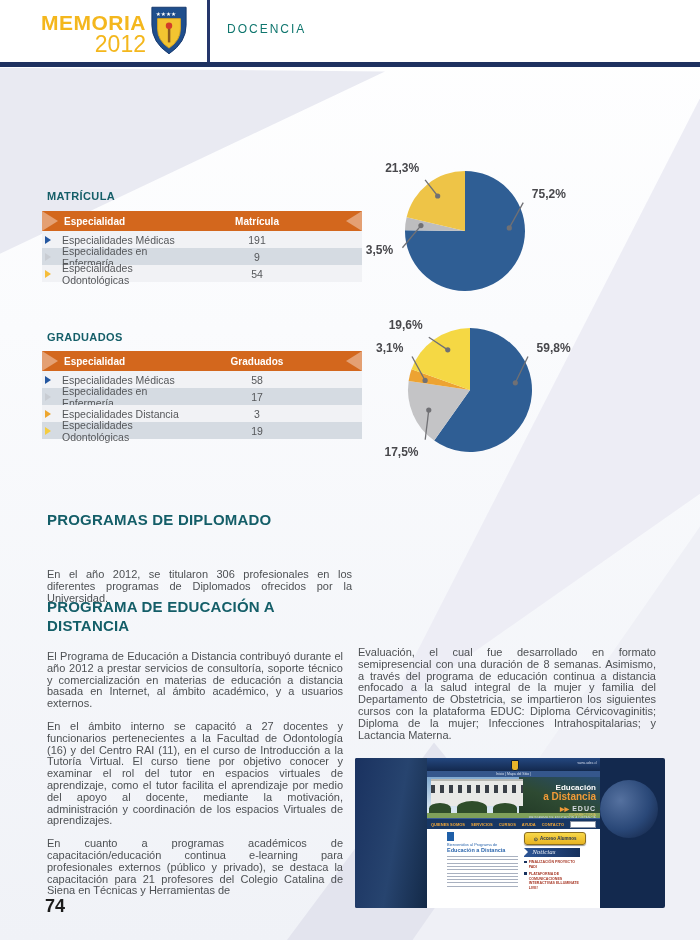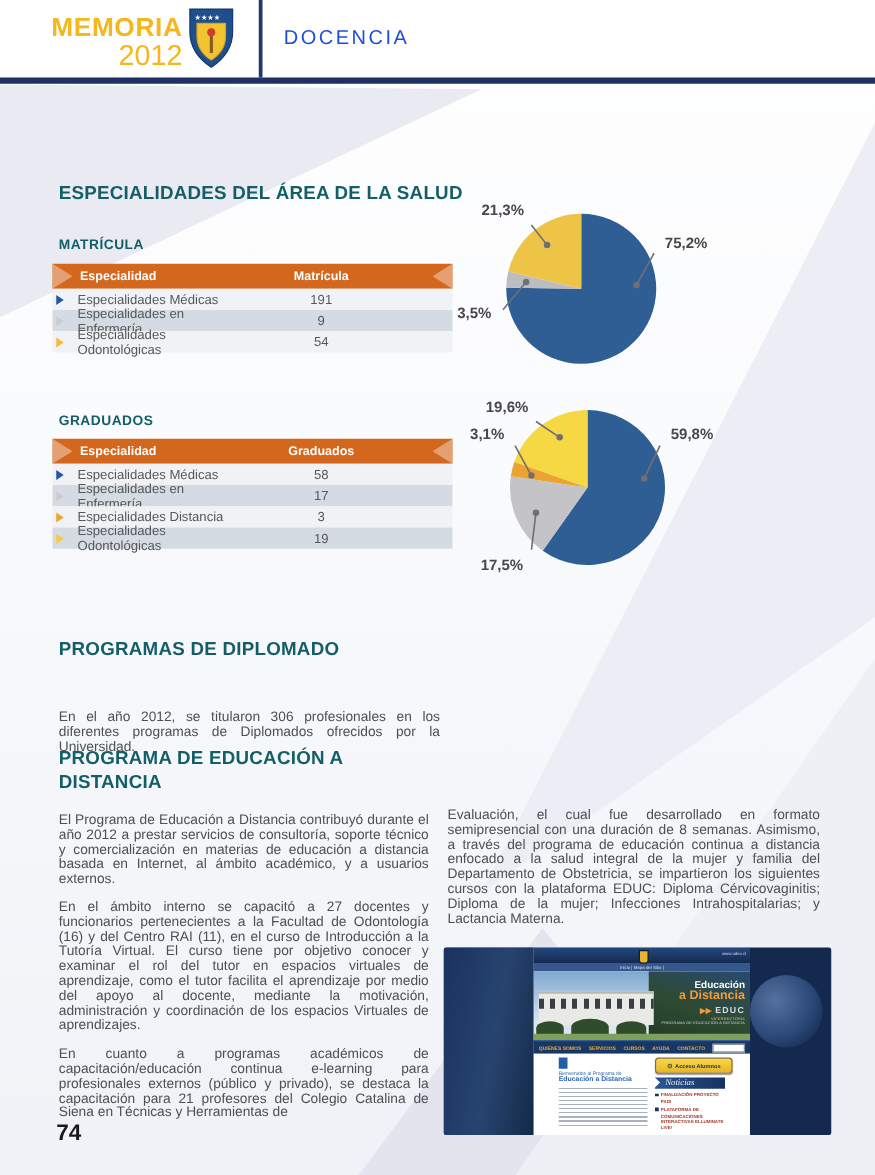--- a/index.html
+++ b/index.html
@@ -14,21 +14,21 @@
   .deco-d{background:#eff0f6;clip-path:polygon(100% 56%,100% 101%,58% 101%);}
   .z{position:absolute;z-index:2;}
 
   
   .hdr{left:0;top:0;width:700px;height:62px;background:#fff;}
   .brand{position:absolute;left:40px;top:12px;width:106px;text-align:right;color:#f4b71d;}
   .brand .t1{font-size:21px;font-weight:bold;letter-spacing:.5px;line-height:22px;}
   .brand .t2{font-size:23px;line-height:20px;}
   .crest{position:absolute;left:150px;top:6px;}
   .vline{position:absolute;left:207px;top:0;width:3px;height:62px;background:#25366b;}
-  .docencia{position:absolute;left:227px;top:22px;font-size:16px;letter-spacing:2px;color:#1d4ed8;}
+  .docencia{position:absolute;left:227px;top:22px;font-size:12px;letter-spacing:2px;color:#0f766e;}
   .hbar{left:0;top:62px;width:700px;height:5px;background:#1e3160;}
 
   h2.sec{margin:0;font-size:15px;font-weight:bold;color:#145e68;letter-spacing:.2px;}
   .sublabel{font-size:11px;font-weight:bold;color:#145e68;letter-spacing:.4px;}
 
   
   .tbl{width:320px;font-size:10.5px;color:#55575a;}
   .t-head{position:relative;display:flex;align-items:center;height:20px;background:#d3671d;
           color:#fff;font-weight:bold;font-size:10px;}
   .t-head .arrow-l{position:absolute;left:0;top:0;width:16px;height:100%;
@@ -58,21 +58,21 @@
   .site-sheen{position:absolute;left:0;top:0;bottom:0;width:72px;
       background:linear-gradient(100deg,#1a3260 0%,#27446f 55%,#132947 100%);}
   .globe{position:absolute;right:7px;top:22px;width:58px;height:58px;border-radius:50%;
       background:radial-gradient(circle at 35% 35%,#55719f,#2a4878 55%,#16294c 88%);}
   .site-col{position:absolute;left:72px;top:0;bottom:0;width:173px;background:#fff;}
   .site-head{position:relative;height:13px;background:linear-gradient(180deg,#24477f,#13294e);}
   .site-crest{position:absolute;left:50%;top:2px;margin-left:-3px;width:6px;height:9px;
       background:#e8b42a;border:1px solid #0d1e3a;border-radius:0 0 3px 3px;}
   .site-url{position:absolute;right:3px;top:3px;font-size:3.5px;color:#cfd8ea;}
   .site-bread{height:6px;background:#35578c;color:#d7e0ef;font-size:3.5px;text-align:center;line-height:6px;}
-  .photo{position:relative;height:55px;background:linear-gradient(180deg,#7fa8cf,#d8e6f2 75%);overflow:hidden;}
+  .photo{position:relative;height:41px;background:linear-gradient(180deg,#7fa8cf,#d8e6f2 75%);overflow:hidden;}
   .trees{position:absolute;right:0;top:0;width:47%;height:100%;
       background:linear-gradient(200deg,#274b72 0%,#2e4a32 55%,#223a26 100%);}
   .building{position:absolute;left:4px;bottom:12px;width:92px;height:25px;background:#e9e9e6;
       border-top:2px solid #b9b9b3;}
   .windows{margin-top:4px;height:8px;
       background:repeating-linear-gradient(90deg,#3a3f46 0 4px,#e9e9e6 4px 9px);}
   .bush{position:absolute;bottom:4px;height:11px;border-radius:50% 50% 0 0;background:#2f4d2a;}
   .grass{position:absolute;left:0;right:0;bottom:0;height:5px;background:#7fa05a;}
   .hero{position:absolute;right:4px;top:7px;text-align:right;line-height:1.05;}
   .hero .h1{font-size:8px;font-weight:bold;color:#fff;}
@@ -128,21 +128,20 @@
       <text x="6" y="10" font-size="6" fill="#ffffff">★★★★</text>
       <path d="M8 13 H32 V24 Q32 36 20 44 Q8 36 8 24 Z" fill="#f3c431" stroke="#d9a51f"></path>
       <rect x="18.8" y="23" width="2.6" height="15" fill="#8a5a1f"></rect>
       <circle cx="20" cy="20.5" r="3.4" fill="#d23c2a"></circle>
     </svg>
     <div class="vline"></div>
     <div class="docencia">DOCENCIA</div>
   </div>
   <div class="z hbar"></div>
 
-  <h2 class="z sec" style="left:47px;top:146px;">ESPECIALIDADES DEL ÁREA DE LA SALUD</h2>
   <div class="z sublabel" style="left:47px;top:190px;">MATRÍCULA</div>
 
   <div class="z tbl" style="left:42px;top:211px;">
     <div class="t-head">
       <span class="arrow-l"></span>
       <span class="c-name">Especialidad</span>
       <span class="c-val">Matrícula</span>
       <span class="c-spacer"></span>
       <span class="arrow-r"></span>
     </div>

